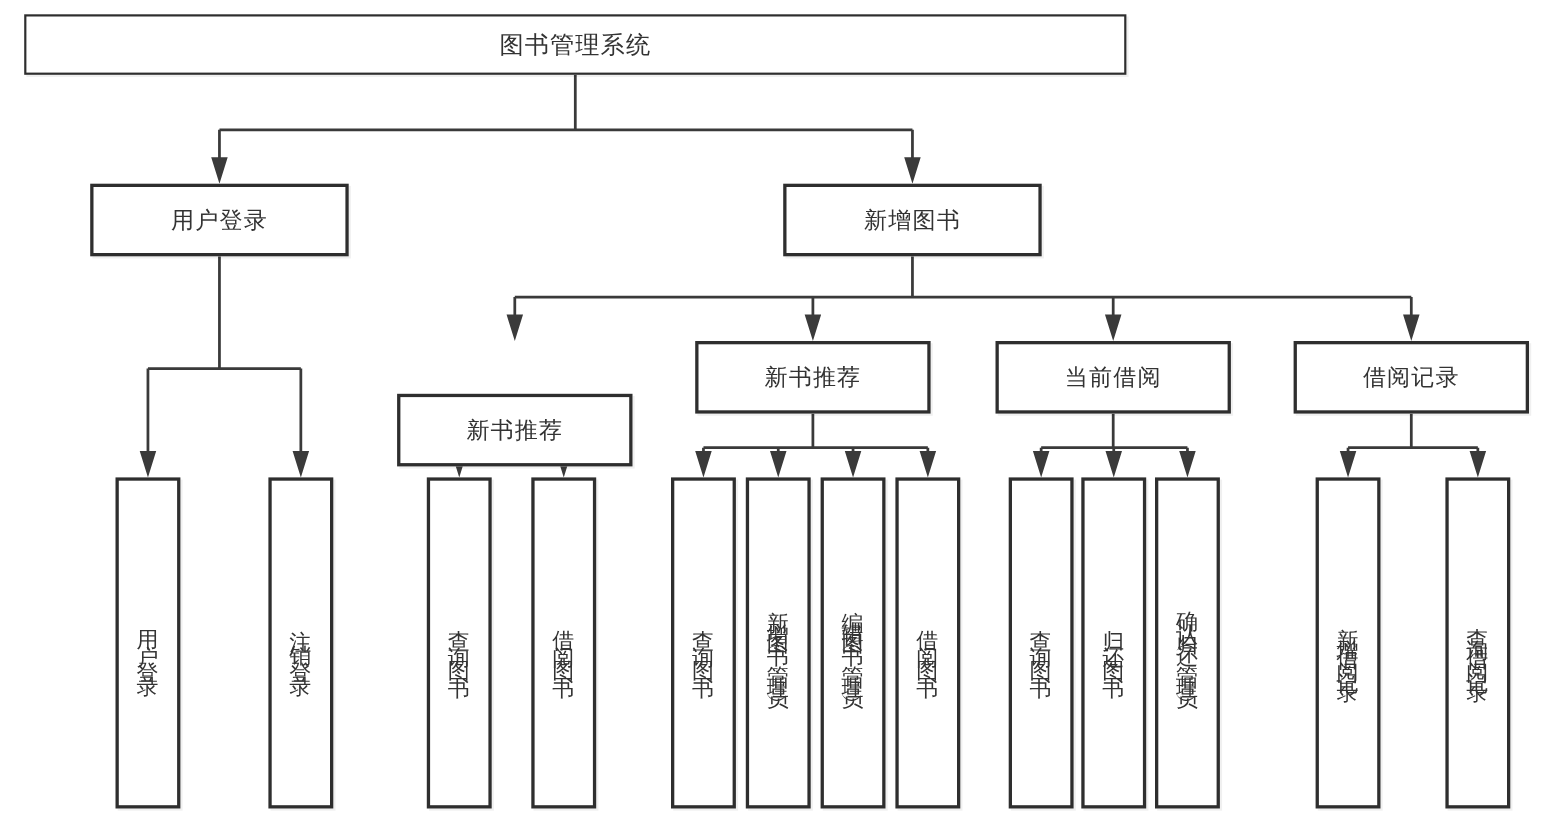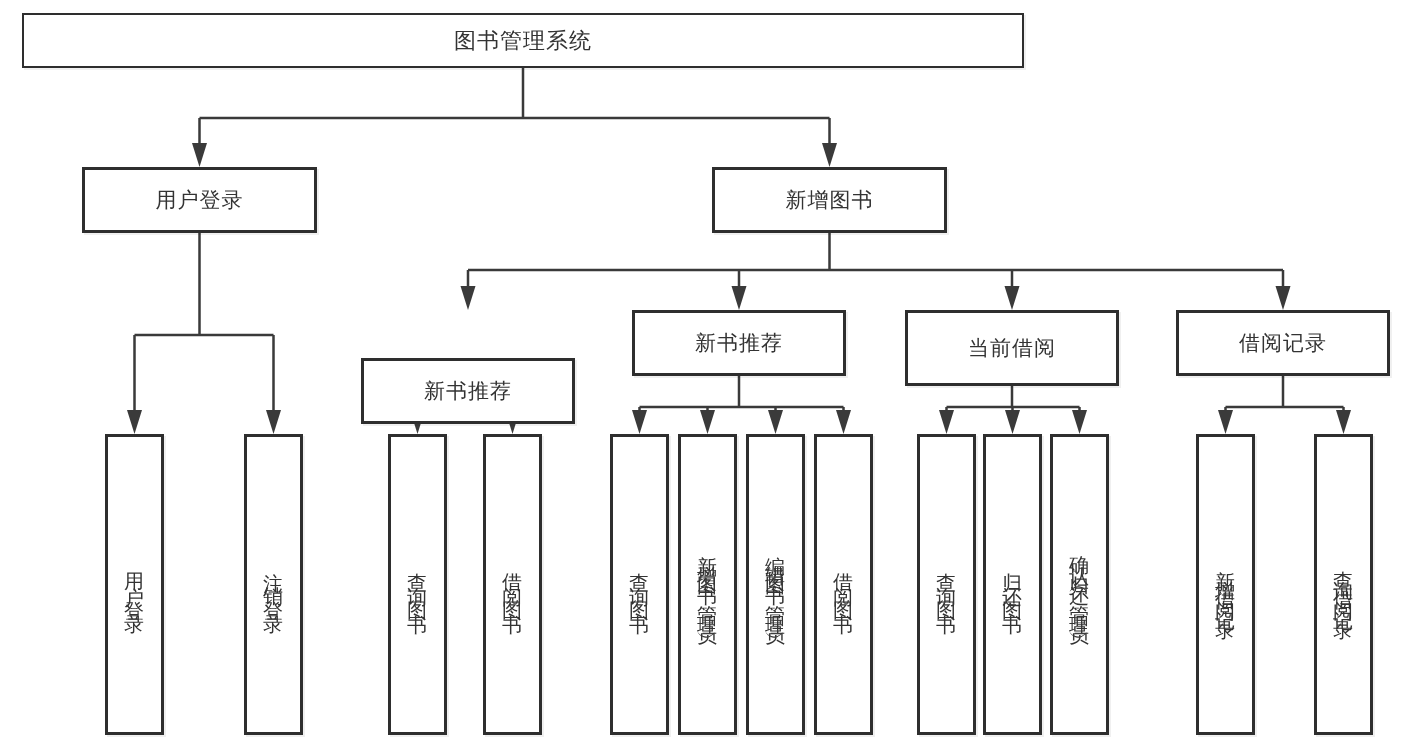--- a/index.html
+++ b/index.html
@@ -82,21 +82,21 @@
   <div class="node" style="left:712px;top:167px;width:235px;height:66px;">
     <span>新增图书</span>
   </div>
 
   <div class="node" style="left:361px;top:310px;width:214px;height:66px;margin-top:48px;">
     <span>新书推荐</span>
   </div>
   <div class="node" style="left:632px;top:310px;width:214px;height:66px;">
     <span>新书推荐</span>
   </div>
-  <div class="node" style="left:905px;top:310px;width:214px;height:76px;">
+  <div class="node" style="left:905px;top:310px;width:214px;height:66px;">
     <span>当前借阅</span>
   </div>
   <div class="node" style="left:1176px;top:310px;width:214px;height:66px;">
     <span>借阅记录</span>
   </div>
 
   <div class="leaf sp-wide" style="left:105px;">
     <span>用户登录</span>
   </div>
   <div class="leaf sp-wide" style="left:244px;">

